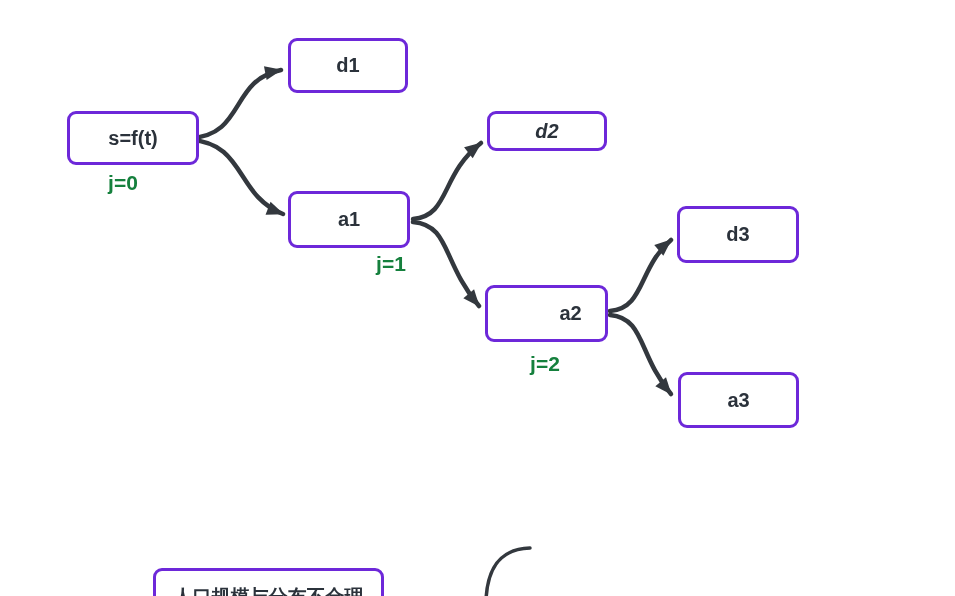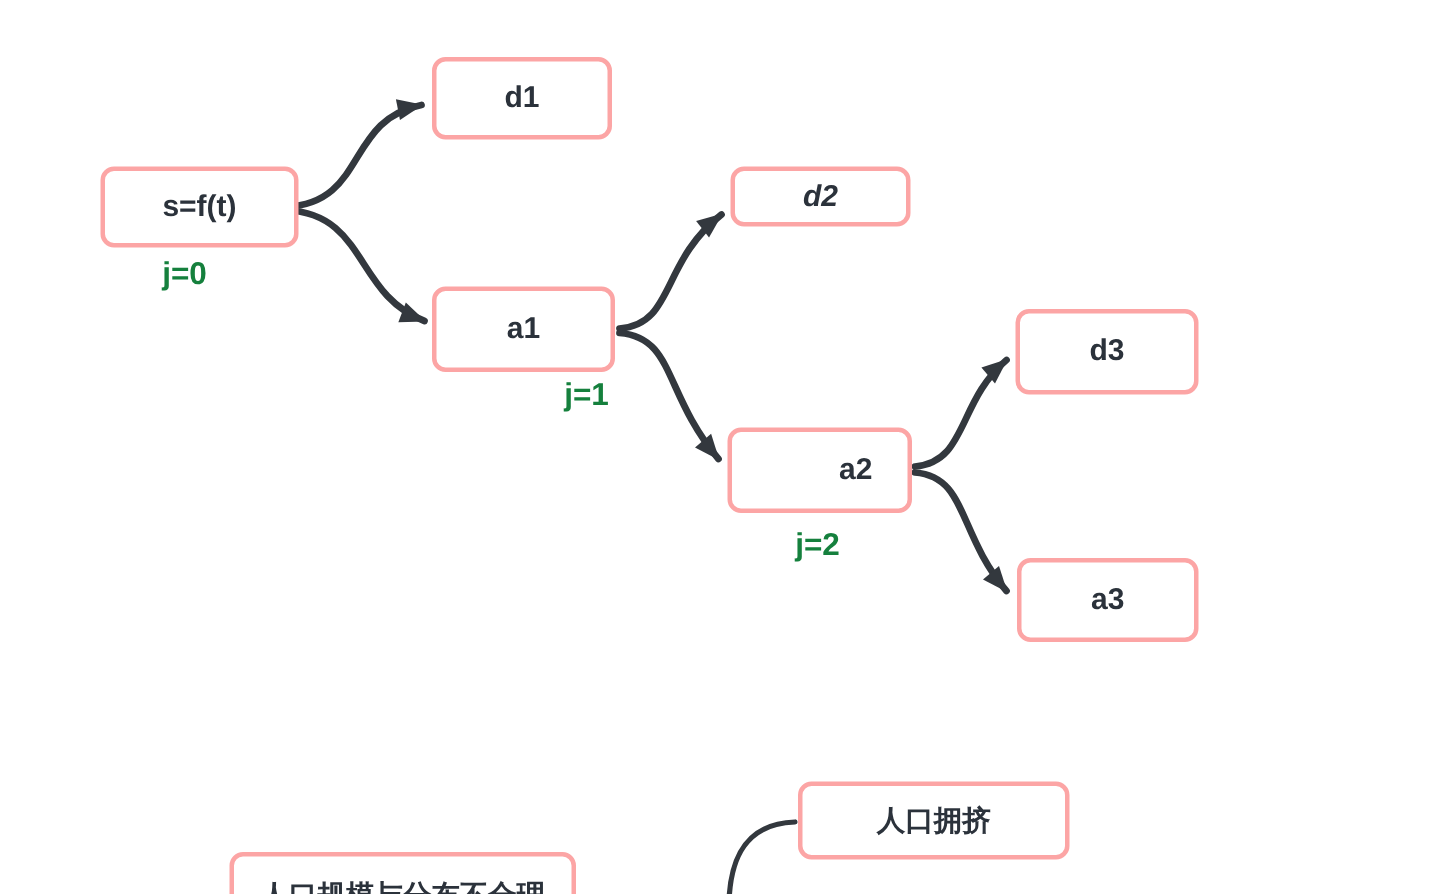--- a/index.html
+++ b/index.html
@@ -3,21 +3,21 @@
 <meta charset="utf-8">
 <style>
   html,body{margin:0;padding:0;background:#ffffff;}
   .stage{
     position:relative;width:955px;height:596px;background:#ffffff;
     overflow:hidden;font-family:"Liberation Sans","DejaVu Sans",sans-serif;
   }
   .edges{position:absolute;left:0;top:0;width:955px;height:596px;}
   .node{
     position:absolute;box-sizing:border-box;background:#ffffff;
-    border:3px solid #fca5a5;border-radius:9px;
+    border:3px solid #6d28d9;border-radius:9px;
     display:flex;align-items:center;justify-content:center;
     font-weight:700;font-size:20px;color:#2b323b;white-space:nowrap;
   }
   .node.cn{font-size:19px;}
   .lvl{
     position:absolute;transform:translateX(-50%);
     font-weight:700;font-size:21px;color:#15803d;white-space:nowrap;
   }
 </style>
 </head>
@@ -62,17 +62,14 @@
     <span>a3</span>
   </div>
 
   <div class="lvl" style="left:123px;top:171px;">j=0</div>
   <div class="lvl" style="left:348px;top:252px;margin-left:43px;">j=1</div>
   <div class="lvl" style="left:545px;top:352px;">j=2</div>
 
   <div class="node cn" style="left:153px;top:568px;width:231px;height:58px;">
     <span>人口规模与分布不合理</span>
   </div>
-  <div class="node cn" style="left:532px;top:521px;width:181px;height:52px;">
-    <span>人口拥挤</span>
-  </div>
 
 </div>
 
 </body></html>

